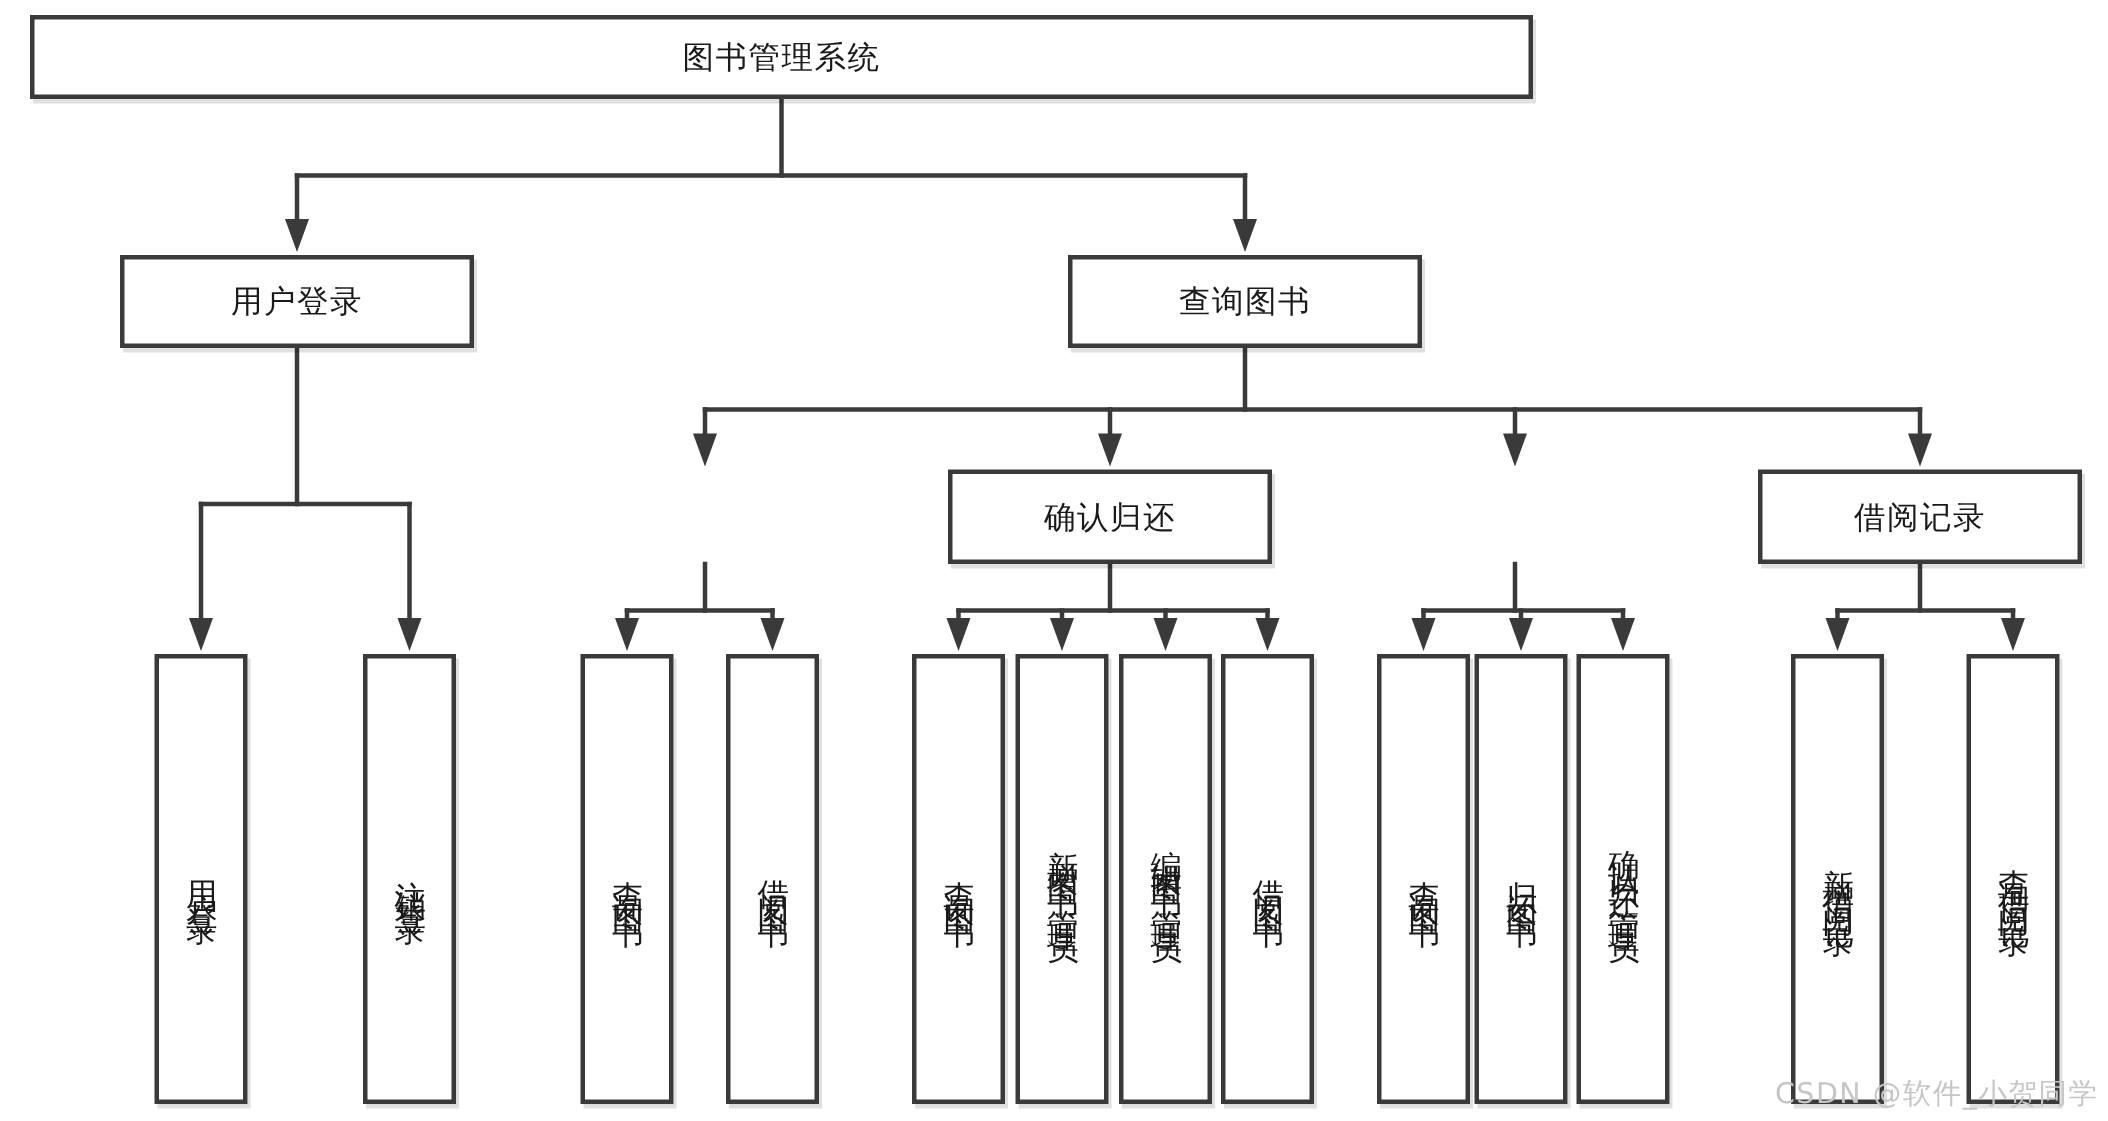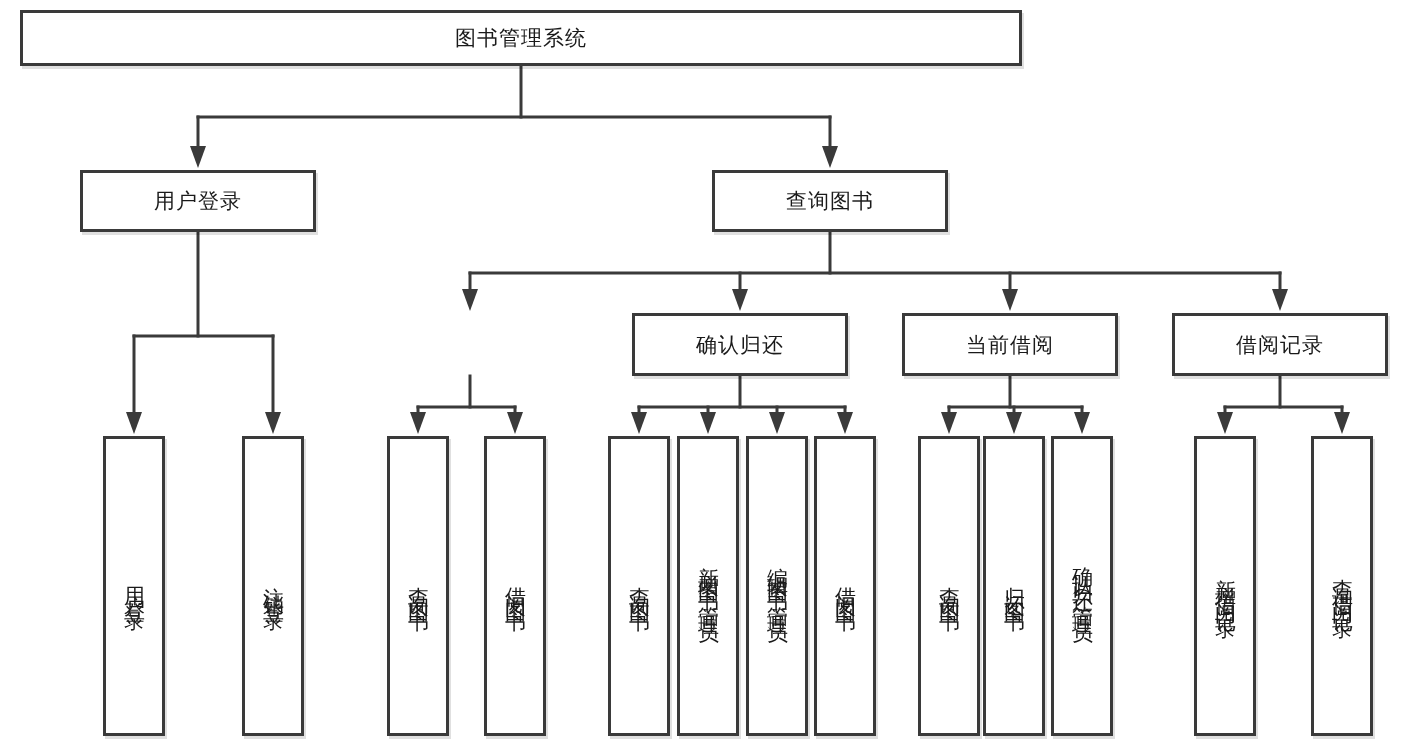--- a/index.html
+++ b/index.html
@@ -132,23 +132,20 @@
   <div class="node hbox" style="left:80px; top:170px; width:236px; height:62px;">
     <span>用户登录</span>
   </div>
   <div class="node hbox" style="left:712px; top:170px; width:236px; height:62px;">
     <span>查询图书</span>
   </div>
 
   <div class="node hbox" style="left:632px; top:313px; width:216px; height:63px;">
     <span>确认归还</span>
   </div>
-  <div class="node hbox" style="left:902px; top:313px; width:216px; height:63px;">
-    <span>当前借阅</span>
-  </div>
   <div class="node hbox" style="left:1172px; top:313px; width:216px; height:63px;">
     <span>借阅记录</span>
   </div>
 
   <div class="node vbox" style="left:103px;">
     <span>用户登录</span>
   </div>
   <div class="node vbox" style="left:242px;">
     <span>注销登录</span>
   </div>
@@ -183,14 +180,15 @@
     <span>确认归还（管理员）</span>
   </div>
 
   <div class="node vbox" style="left:1194px;">
     <span>新增借阅记录</span>
   </div>
   <div class="node vbox" style="left:1311px;">
     <span>查询借阅记录</span>
   </div>
 
+  <div class="watermark">CSDN @软件_小贺同学</div>
 
 </div>
 
 </body></html>

